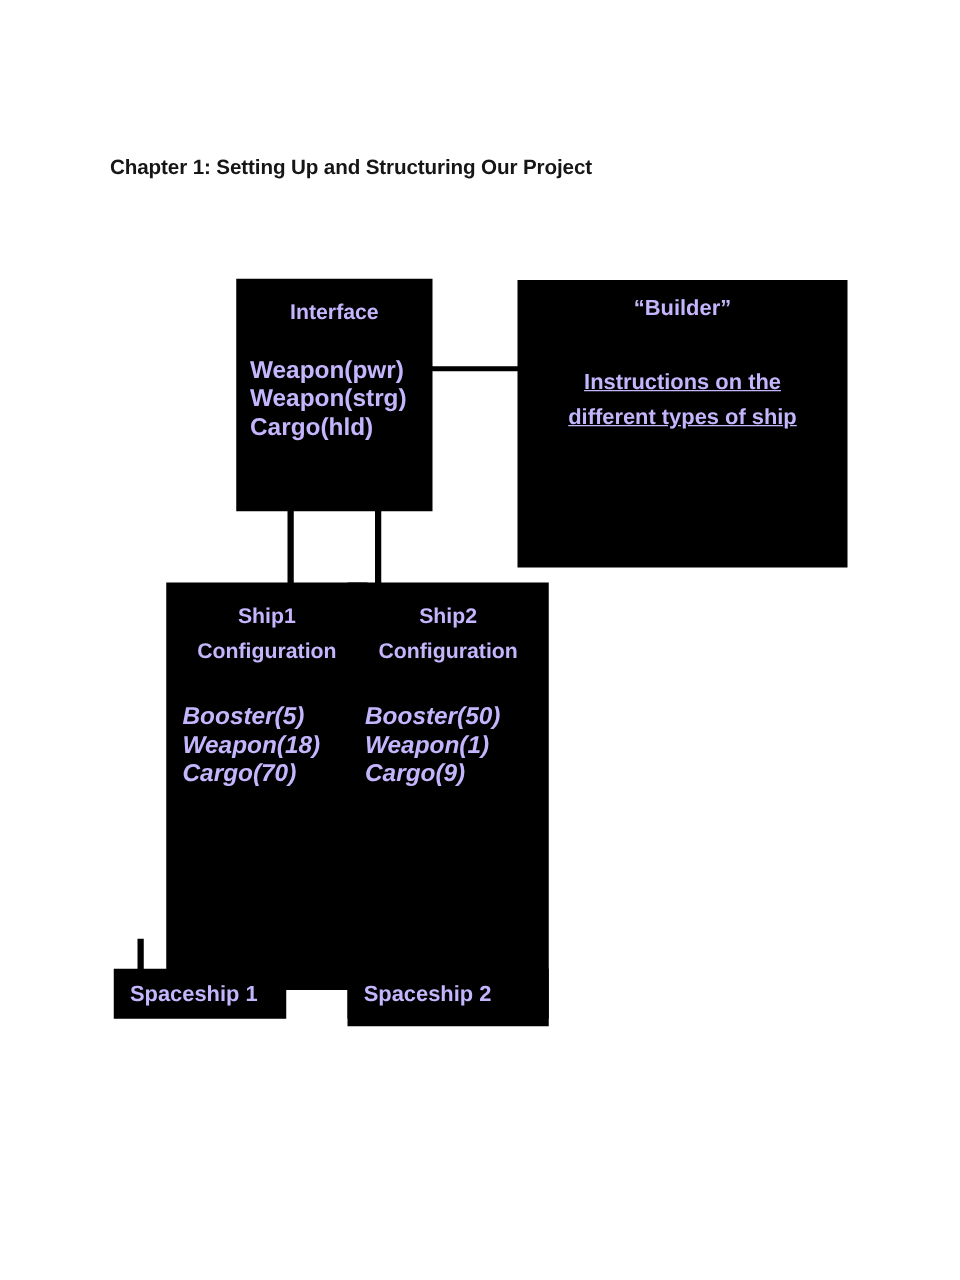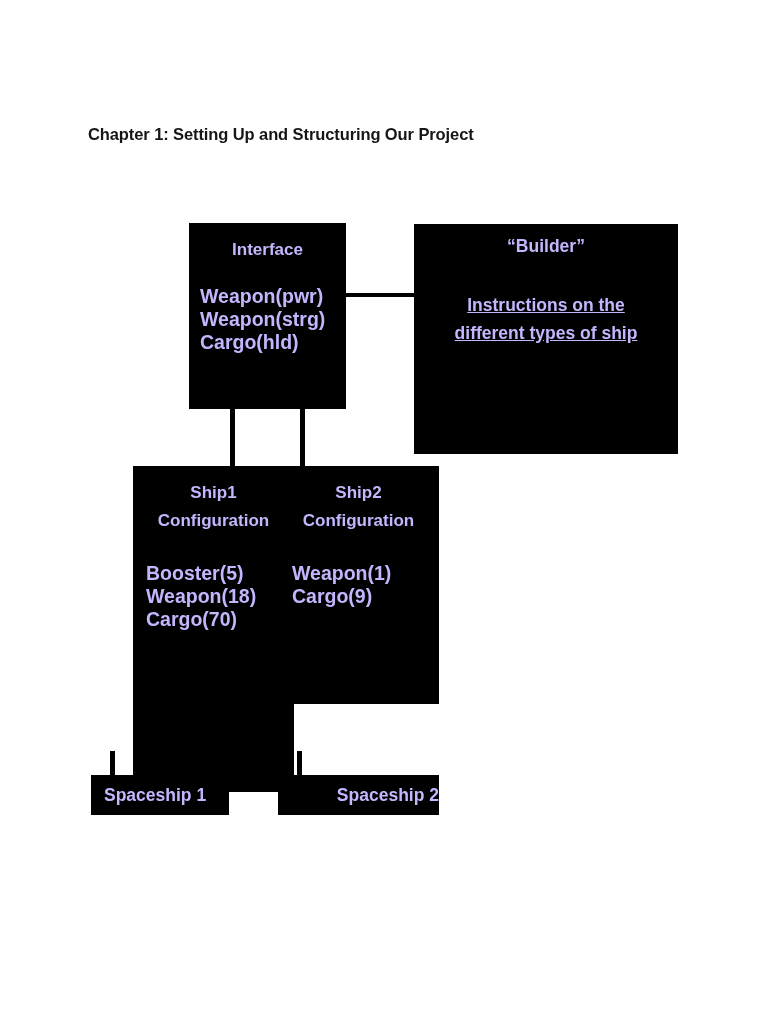--- a/index.html
+++ b/index.html
@@ -101,48 +101,48 @@
     top: 461px;
     width: 161px;
     height: 326px;
     padding: 13px 0 0 0;
     margin-left: 42px;
   }
   #ship2-node {
     left: 278px;
     top: 461px;
     width: 161px;
-    height: 238px;
+    height: 355px;
     padding: 13px 0 0 0;
   }
   #ship1-node .node-heading,
   #ship2-node .node-heading {
     font-size: 17px;
     line-height: 1.65;
   }
   #ship1-node .node-body,
   #ship2-node .node-body {
     margin-top: 27px;
     padding-left: 13px;
     font-size: 19.5px;
+    font-style: italic;
   }
   #ship2-node .node-body { padding-left: 14px; }
 
   #spaceship1-node {
     left: 91px;
     top: 770px;
     width: 138px;
     height: 40px;
   }
   #spaceship2-node {
     left: 278px;
     top: 770px;
     width: 161px;
     height: 40px;
-    text-align: right;
   }
   .spaceship-label {
     font-size: 17.5px;
     font-weight: bold;
     padding-left: 13px;
     line-height: 40px;
     white-space: nowrap;
   }
 
   
@@ -216,20 +216,21 @@
       <div>Cargo(70)</div>
     </div>
   </div>
 
   <div class="node" id="ship2-node">
     <div class="node-heading">
       <div>Ship2</div>
       <div>Configuration</div>
     </div>
     <div class="node-body left">
+      <div>Booster(50)</div>
       <div>Weapon(1)</div>
       <div>Cargo(9)</div>
     </div>
   </div>
 
   <div class="node" id="spaceship1-node">
     <div class="spaceship-label">Spaceship 1</div>
   </div>
 
   <div class="node" id="spaceship2-node">

